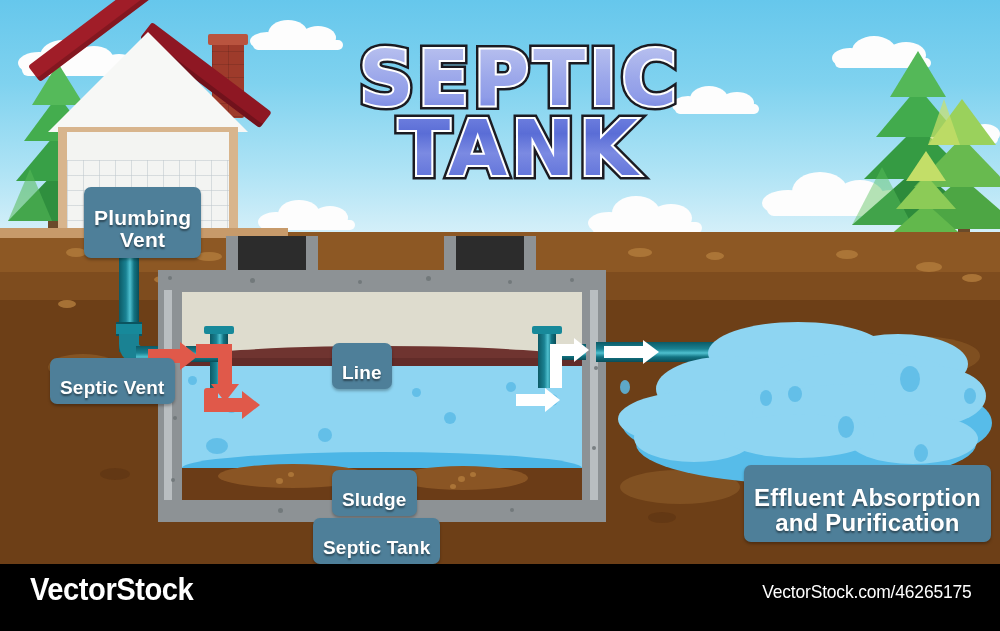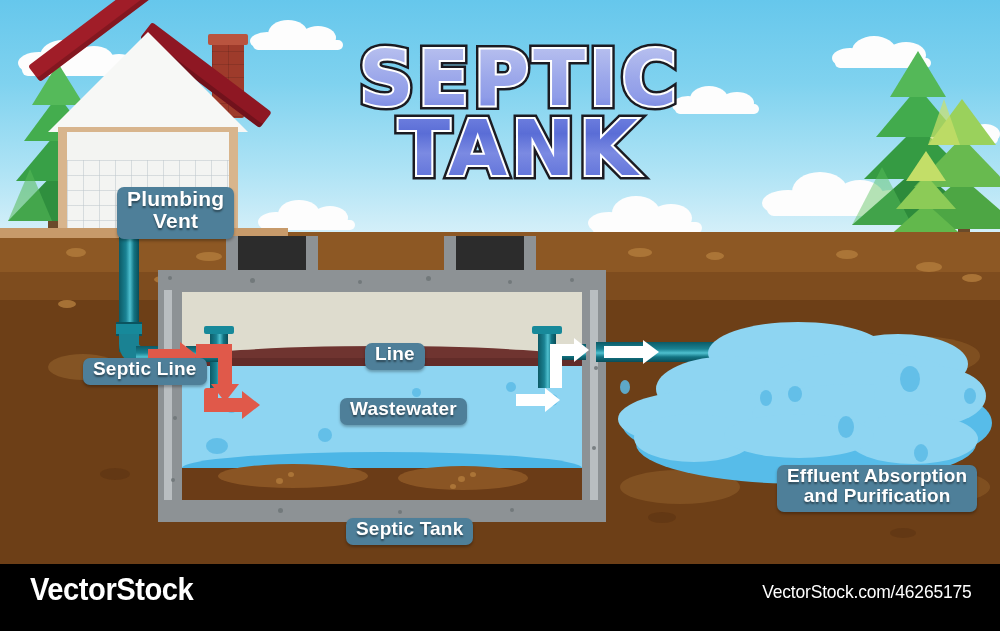--- a/index.html
+++ b/index.html
@@ -61,21 +61,21 @@
   .wall{position:absolute;background:#8d9295;}
   .wall-lite{position:absolute;background:#b9bec1;}
   .speck{position:absolute;background:#6d7477;border-radius:50%;opacity:.85;}
 
   
   .label{
     position:absolute;background:#4e7f99;color:#fff;border-radius:7px;
     font-weight:bold;text-align:center;line-height:1.06;
     box-shadow:0 2px 3px rgba(0,0,0,.28);
     text-shadow:0 2px 2px rgba(0,0,0,.45);
-    padding:1px 10px 6px;white-space:pre;letter-spacing:.2px;margin-left:33px;
+    padding:20px 10px 6px;white-space:pre;letter-spacing:.2px;
   }
 
   
   .blob{position:absolute;background:#8ed5f2;border-radius:50%;}
   .blob.dk{background:#57bce9;}
   .drop{position:absolute;background:#5cbbe6;border-radius:50%;opacity:.85;}
 
   
   #footer{left:0;top:564px;width:1000px;height:67px;background:#000;}
   #wm-left{left:30px;top:572px;color:#fff;font-size:31px;font-weight:bold;letter-spacing:-.5px;
@@ -385,30 +385,30 @@
     <div class="drop abs" style="left:226px;top:98px;width:16px;height:22px;"></div>
     <div class="drop abs" style="left:288px;top:48px;width:20px;height:26px;"></div>
     <div class="drop abs" style="left:302px;top:126px;width:14px;height:18px;"></div>
     <div class="drop abs" style="left:352px;top:70px;width:12px;height:16px;"></div>
     <div class="drop abs" style="left:8px;top:62px;width:10px;height:14px;"></div>
   </div>
 
   <div class="label abs" style="left:84px;top:187px;font-size:21px;">Plumbing
 Vent</div>
 
-  <div class="label abs" style="left:50px;top:358px;font-size:19px;">Septic Line</div>
+  <div class="label abs" style="left:50px;top:358px;font-size:19px;">Septic Vent</div>
 
   <div class="label abs" style="left:332px;top:343px;font-size:19px;">Line</div>
 
-  <div class="label abs" style="left:307px;top:398px;font-size:19px;">Wastewater</div>
-
+
+  <div class="label abs" style="left:332px;top:470px;font-size:19px;">Sludge</div>
 
   <div class="label abs" style="left:313px;top:518px;font-size:19px;">Septic Tank</div>
 
 
-  <div class="label abs" style="left:744px;top:465px;font-size:19px;">Effluent Absorption
+  <div class="label abs" style="left:744px;top:465px;font-size:24px;">Effluent Absorption
 and Purification</div>
 
   <div id="footer" class="abs"></div>
   <div id="wm-left" class="abs">VectorStock</div>
   <div id="wm-right" class="abs">VectorStock.com/46265175</div>
 
 </div>
 
 </body></html>

